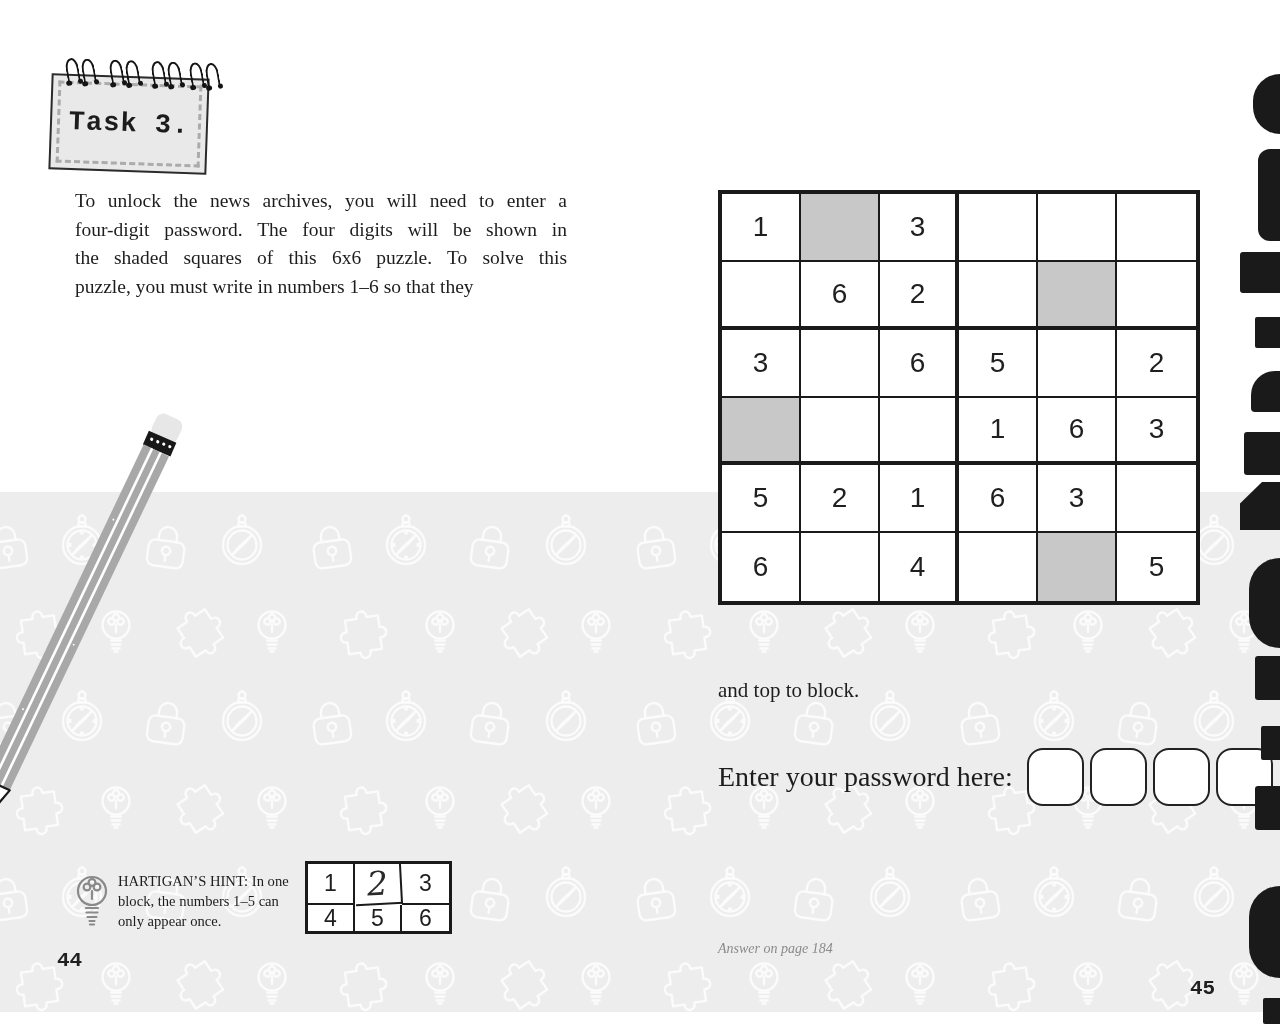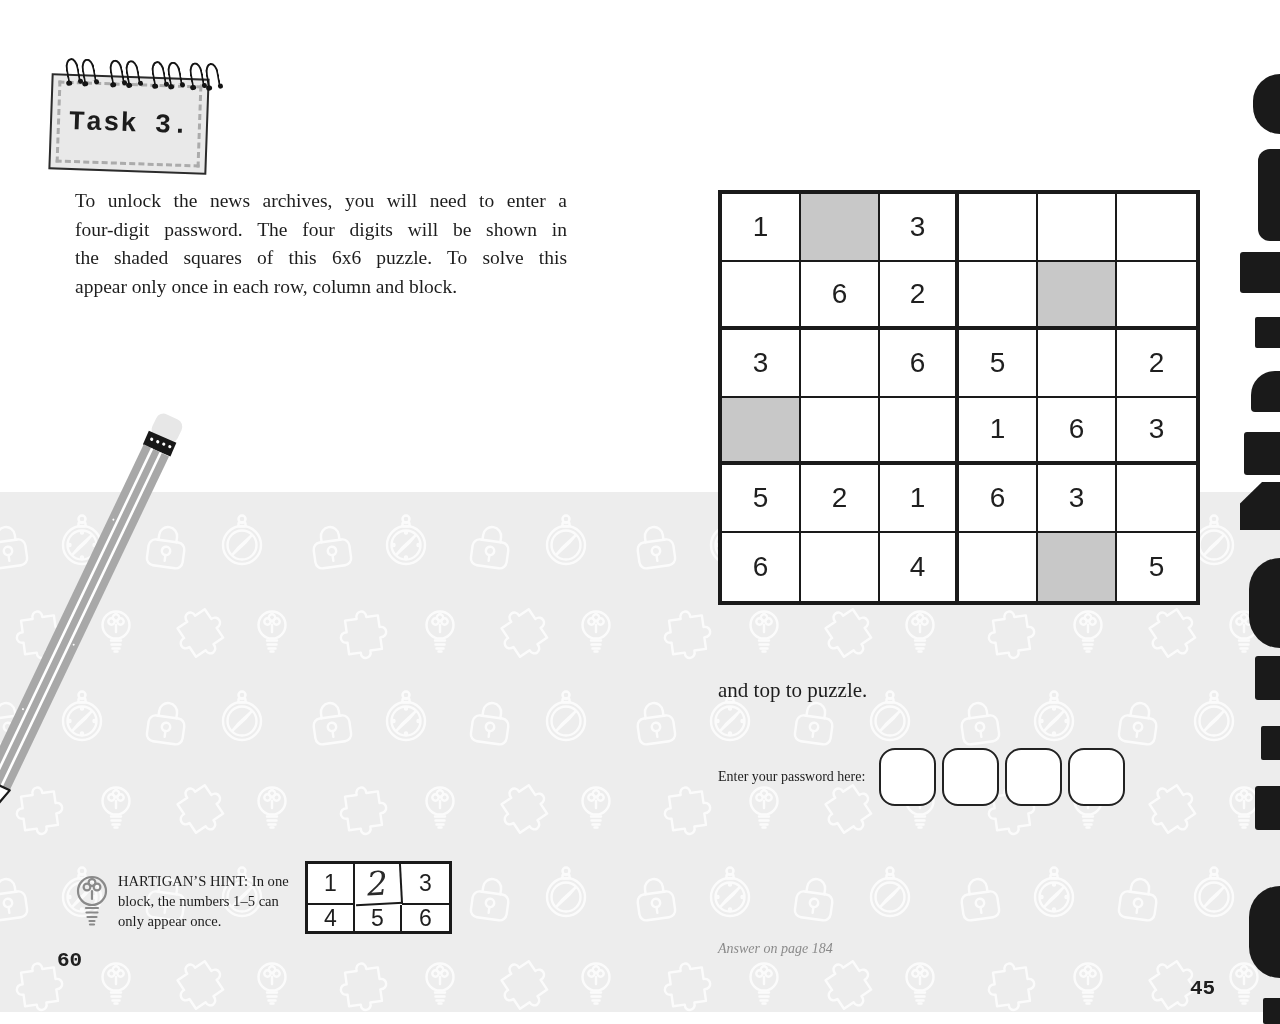--- a/index.html
+++ b/index.html
@@ -38,21 +38,21 @@
   .pcell:nth-child(6n){border-right:none;}
   .pcell:nth-last-child(-n+6){border-bottom:none;}
   .pcell.tr{border-right-width:4px;}
   .pcell.tb{border-bottom-width:4px;}
 
   
   .read-instr{position:absolute;left:718px;top:676px;width:497px;font-size:21px;line-height:29.5px;}
   .read-instr .jline{text-align:justify;text-align-last:justify;}
   .read-instr .jline:last-child{text-align-last:left;}
   #password-row{position:absolute;left:718px;top:744px;height:66px;display:flex;align-items:center;}
-  .pw-label{font-size:14px;text-align:center;}
+  .pw-label{font-size:28px;text-align:center;}
   #password-boxes{display:flex;gap:6px;margin-left:14px;}
   .pwbox{width:57px;height:58px;border:2.5px solid #222;border-radius:16px;background:#fff;
          box-sizing:border-box;}
 
   
   .hint-bulb{position:absolute;left:72px;top:874px;}
   .hint-text{position:absolute;left:118px;top:872px;width:182px;font-size:14.6px;line-height:19.8px;}
   #hint-grid{position:absolute;left:305px;top:861px;width:147px;height:73px;background:#fff;
              border:3px solid #1a1a1a;display:grid;grid-template-columns:repeat(3,1fr);
              grid-template-rows:repeat(2,1fr);box-sizing:border-box;}
@@ -169,21 +169,21 @@
     <span class="loop" style="left:114px"></span>
     <span class="loop" style="left:136px"></span>
     <span class="loop" style="left:152px"></span>
     <div class="task-label">Task 3.</div>
   </div>
 
   <div class="intro">
       <div class="jline">To unlock the news archives, you will need to enter a</div>
       <div class="jline">four-digit password. The four digits will be shown in</div>
       <div class="jline">the shaded squares of this 6x6 puzzle. To solve this</div>
-      <div class="jline">appear only once in each row, column and block.</div>
+      <div class="jline">puzzle, you must write in numbers 1–6 so that they</div>
     </div>
 
   <svg class="pencil" width="44" height="480" viewBox="0 0 44 480">
     <rect x="8" y="2" width="28" height="25" rx="8" fill="#e7e7e7"></rect>
     <rect x="7" y="24" width="30" height="15" fill="#181818" transform="rotate(-2 22 31)"></rect>
     <circle cx="13" cy="31" r="1.6" fill="#fff"></circle>
       <circle cx="19.5" cy="30.6" r="1.6" fill="#fff"></circle>
     <circle cx="26" cy="30.2" r="1.6" fill="#fff"></circle>
       <circle cx="32.5" cy="29.8" r="1.6" fill="#fff"></circle>
     <rect x="8" y="39" width="28" height="370" fill="#a8a8a8"></rect>
@@ -229,21 +229,21 @@
       <div class="pcell"></div>
       <div class="pcell">6</div>
       <div class="pcell"></div>
       <div class="pcell tr">4</div>
       <div class="pcell"></div>
       <div class="pcell" style="background: rgb(200, 200, 200);"></div>
       <div class="pcell">5</div>
     </div>
 
   <div class="read-instr">
-      <div class="jline">and top to puzzle.</div>
+      <div class="jline">and top to block.</div>
     </div>
 
   <div id="password-row">
     <span class="pw-label">Enter your password here:</span>
     <div id="password-boxes">
         <div class="pwbox"></div>
         <div class="pwbox"></div>
         <div class="pwbox"></div>
         <div class="pwbox"></div>
       </div>
@@ -268,21 +268,21 @@
   <div id="hint-grid">
       <div class="hcell">1</div>
       <div class="hcell handwritten">2</div>
       <div class="hcell">3</div>
       <div class="hcell">4</div>
       <div class="hcell">5</div>
       <div class="hcell">6</div>
     </div>
 
   <div class="answer-ref">Answer on page 184</div>
-  <div class="pageno left">60</div>
+  <div class="pageno left">44</div>
   <div class="pageno right">45</div>
 
   <div>
     <div class="edge e1"></div>
     <div class="edge e2"></div>
     <div class="edge e3"></div>
     <div class="edge e4"></div>
     <div class="edge e5"></div>
     <div class="edge e6"></div>
     <div class="edge e7"></div>

